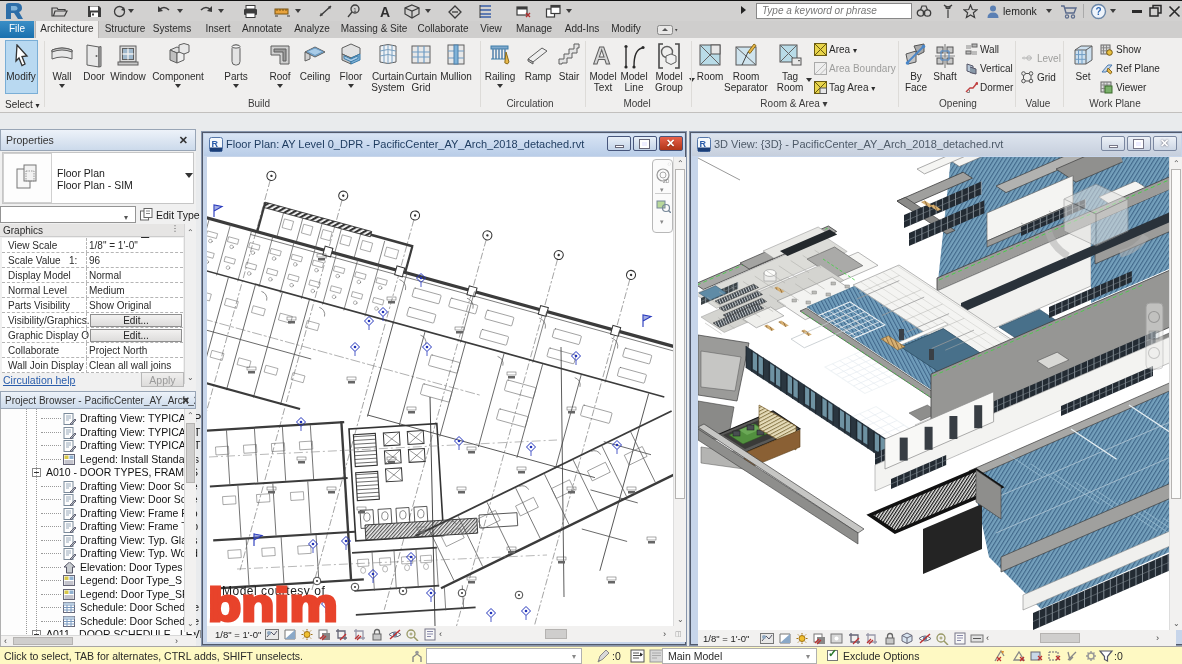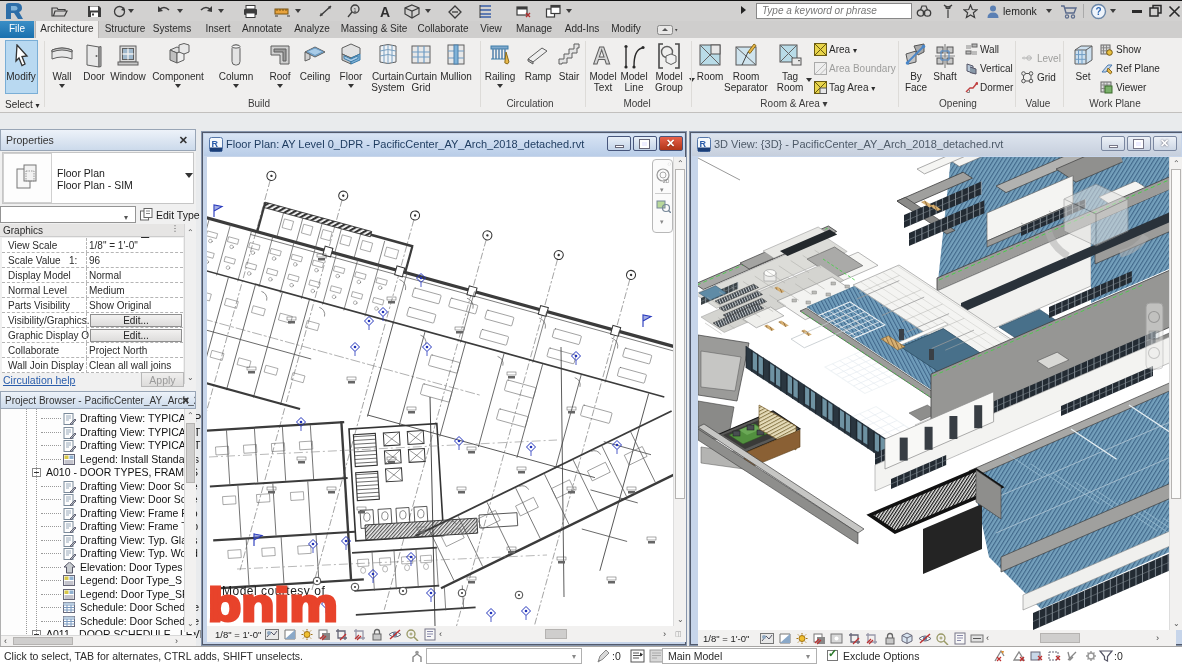--- a/index.html
+++ b/index.html
@@ -9,21 +9,21 @@
 #titlebar { left:0; top:0; width:1182px; height:21px; background:#d2d1d0; border-top:1px solid #111; }
 #tabrow { left:0; top:21px; width:1182px; height:17px; background:#cfcecd; }
 .tab { position:absolute; top:0; height:17px; line-height:16px; font-size:10px; color:#2b2b2b; text-align:center; }
 #ribbon { left:0; top:38px; width:1182px; height:75px; background:#f0efee; border-bottom:1px solid #c2c0be; }
 .psep { position:absolute; top:3px; width:1px; height:66px; background:#dddbd8; }
 .pl { position:absolute; top:60px; height:13px; font-size:10px; color:#3c3c3c; text-align:center; width:90px; margin-left:-45px; }
 .bl { position:absolute; font-size:10px; color:#2a2a2a; text-align:center; line-height:11px; width:60px; margin-left:-30px;}
 .sl { position:absolute; font-size:10px; color:#2a2a2a; white-space:nowrap;}
 .gray { color:#9d9d9c; }
 .icon { position:absolute; }
-#status { left:0; top:646px; width:1182px; height:18px; background:#ffffff; font-size:10.5px; color:#2a2a2a; border-top:1px solid #a8a6a4; }
+#status { left:0; top:646px; width:1182px; height:18px; background:#fef9c3; font-size:10.5px; color:#2a2a2a; border-top:1px solid #a8a6a4; }
 .statctl { position:absolute; font-size:10.5px; color:#2a2a2a; }
 .ptitle { position:absolute; background:linear-gradient(#edf2f9,#ccdaeb); border:1px solid #98a5b6; font-size:10.5px; color:#333; }
 #props { left:0; top:129px; width:196px; height:262px; background:#f0f0f0; }
 #browser { left:0; top:391px; width:196px; height:255px; background:#fdfdfd; border:1px solid #b0b0b0; border-top:none;}
 .prow { position:absolute; left:2px; width:181px; height:15px; border-bottom:1px dashed #b5b5b5; font-size:10px; color:#2a2a2a; background:#fff;}
 .prow .k { position:absolute; left:6px; top:2px; }
 .prow .v { position:absolute; left:87px; top:2px; }
 .editbtn { position:absolute; left:88px; top:1px; width:92px; height:13px; background:linear-gradient(#f2f1f0,#dddcdb); border:1px solid #8f8f8f; font-size:10px; color:#222; text-align:center; line-height:12px; }
 .trow { position:absolute; font-size:10.5px; color:#111; white-space:nowrap; }
 .docwin { position:absolute; background:#c7d5ea; border:1px solid #51596b; box-shadow: 0 0 0 1px #8795ab; }
@@ -206,21 +206,21 @@
       <path d="M4 8 L4 18 L11 21 L11 11 Z" fill="#c0c0c0" stroke="#5f5f5f"></path>
       <path d="M11 11 L11 21 L18 18 L18 8 Z" fill="#efefef" stroke="#5f5f5f"></path>
       <path d="M13 3 L18 1.5 L23 3 L23 10 L18 12 L13 10 Z" fill="#e8e8e8" stroke="#5f5f5f"></path>
     </svg>
 <div class="bl" style="left:178px;top:33px">Component</div>
 <div class="abs" style="left:175px;top:46px;width:0;height:0;border-left:3.5px solid transparent;border-right:3.5px solid transparent;border-top:4px solid #333"></div>
 <svg class="icon" style="left:224px;top:4px" width="24" height="28" viewBox="0 0 24 28">
       <rect x="8" y="3" width="8" height="20" rx="3.5" fill="#e4e4e4" stroke="#5f5f5f"></rect>
       <ellipse cx="12" cy="4.5" rx="4" ry="1.6" fill="#f4f4f4" stroke="#5f5f5f"></ellipse>
     </svg>
-<div class="bl" style="left:236px;top:33px">Column</div>
+<div class="bl" style="left:236px;top:33px">Parts</div>
 <div class="abs" style="left:233px;top:46px;width:0;height:0;border-left:3.5px solid transparent;border-right:3.5px solid transparent;border-top:4px solid #333"></div>
 <svg class="icon" style="left:268px;top:4px" width="24" height="28" viewBox="0 0 24 28">
       <path d="M3 4 L21 4 L21 22 L12 22 L12 13 L3 13 Z" fill="#cfcfcf" stroke="#5f5f5f"></path>
       <path d="M6 7 L18 7 L18 19 L15 19 L15 10 L6 10 Z" fill="#9a9a9a" stroke="#5f5f5f"></path>
     </svg>
 <div class="bl" style="left:280px;top:33px">Roof</div>
 <div class="abs" style="left:277px;top:46px;width:0;height:0;border-left:3.5px solid transparent;border-right:3.5px solid transparent;border-top:4px solid #333"></div>
 <svg class="icon" style="left:303px;top:4px" width="24" height="28" viewBox="0 0 24 28">
       <path d="M2 10 L12 5 L22 10 L12 15 Z" fill="#7fb2d8" stroke="#5f5f5f"></path>
       <path d="M2 10 L2 19 L7 17 L7 12.5 Z" fill="#d0d0d0" stroke="#5f5f5f"></path>

